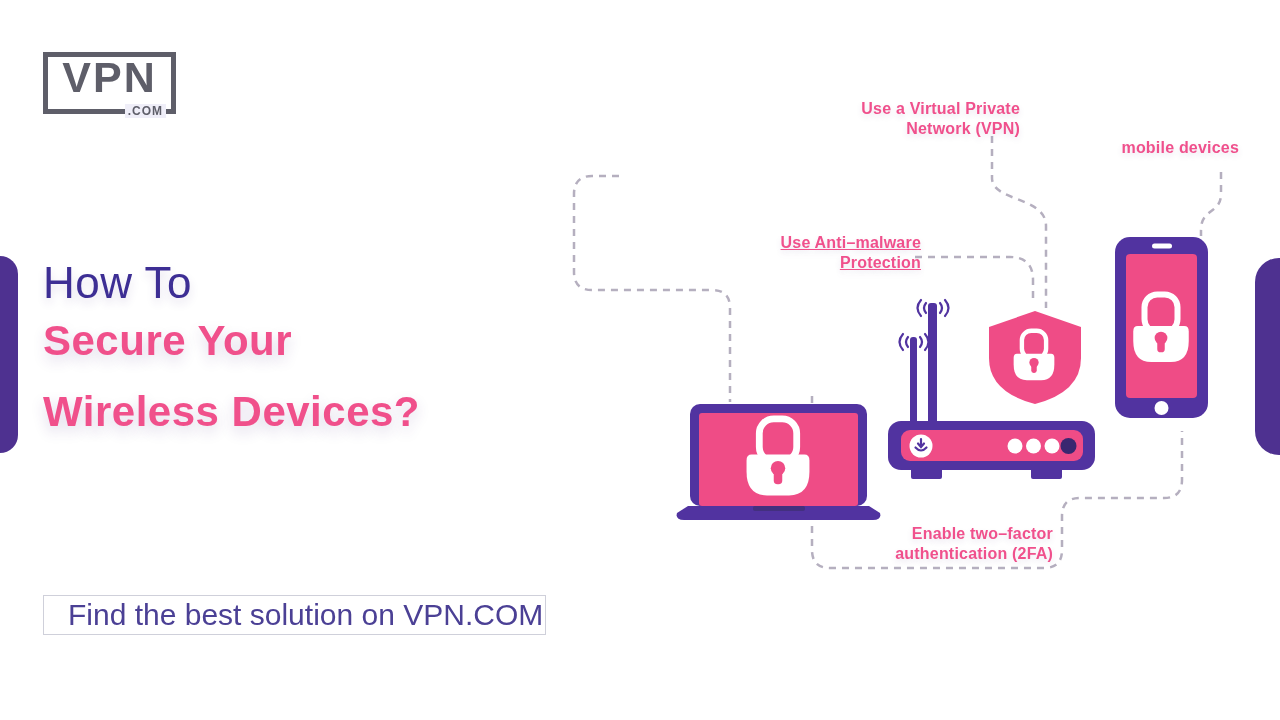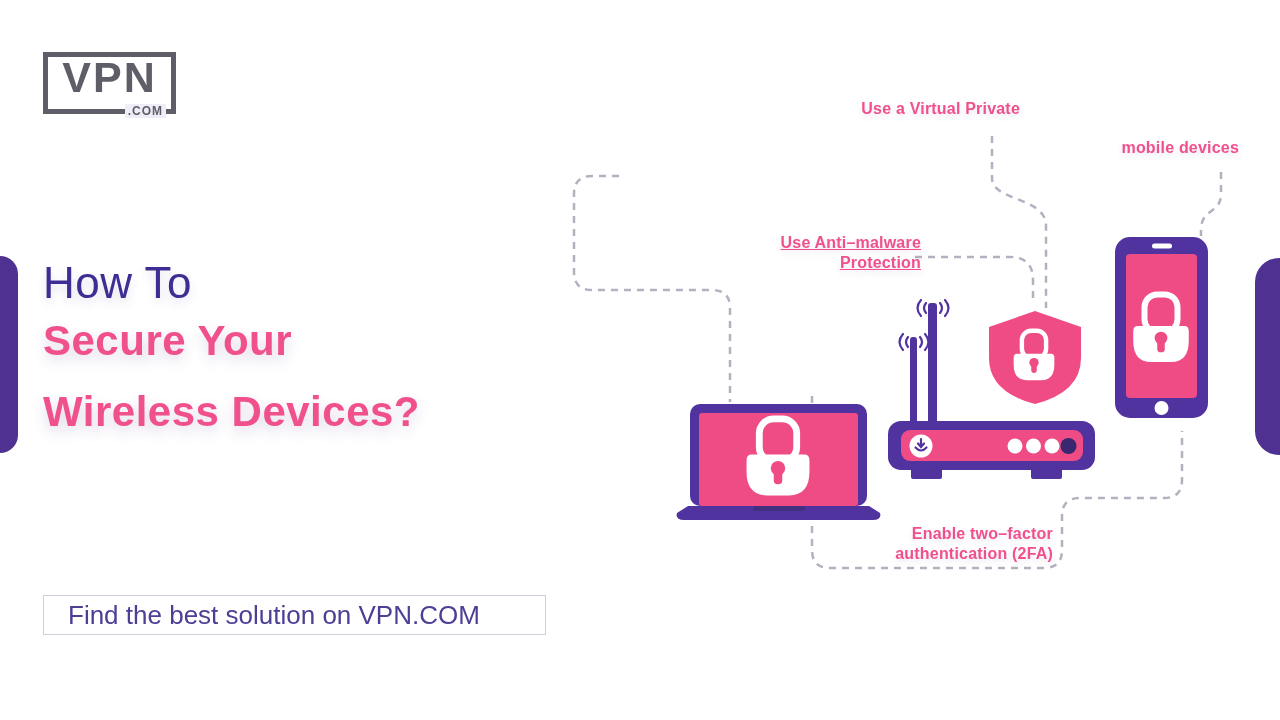--- a/index.html
+++ b/index.html
@@ -30,21 +30,21 @@
         text-align:right;letter-spacing:.2px;text-shadow:0 3px 6px rgba(80,40,120,.12);}
   .label-keep{left:598px;top:166px;width:195px;}
   .label-vpn{left:805px;top:99px;width:215px;}
   .label-anti{left:733px;top:233px;width:188px;text-decoration:underline;}
   .label-enc{left:1032px;top:138px;width:207px;}
   .label-2fa{left:818px;top:524px;width:235px;}
 
   
   .footer-box{position:absolute;left:43px;top:595px;width:503px;height:40px;box-sizing:border-box;
         border:1px solid #cfd0da;background:rgba(255,255,255,.5);}
-  .footer-text{display:block;padding-left:24px;line-height:38px;font-size:26px;color:#4b4095;}
+  .footer-text{display:block;padding-left:24px;line-height:38px;font-size:30px;color:#4b4095;}
 
   svg.art{position:absolute;left:0;top:0;}
   .dash{fill:none;stroke:#b5afbf;stroke-width:2.5;stroke-dasharray:7 6;}
 </style>
 </head>
 <body>
 
 <div class="stage">
 
   <div class="pill pill-left"></div>
@@ -132,20 +132,21 @@
   </div>
 
   <div class="kicker">How To</div>
   <div class="title">
     <div>Secure Your</div>
     <div>Wireless Devices?</div>
   </div>
 
   <div class="label label-vpn">
     <div>Use a Virtual Private</div>
+    <div>Network (VPN)</div>
   </div>
   <div class="label label-anti">
     <div>Use Anti–malware</div>
     <div>Protection</div>
   </div>
   <div class="label label-enc">
     <div>mobile devices</div>
   </div>
   <div class="label label-2fa">
     <div>Enable two–factor</div>

